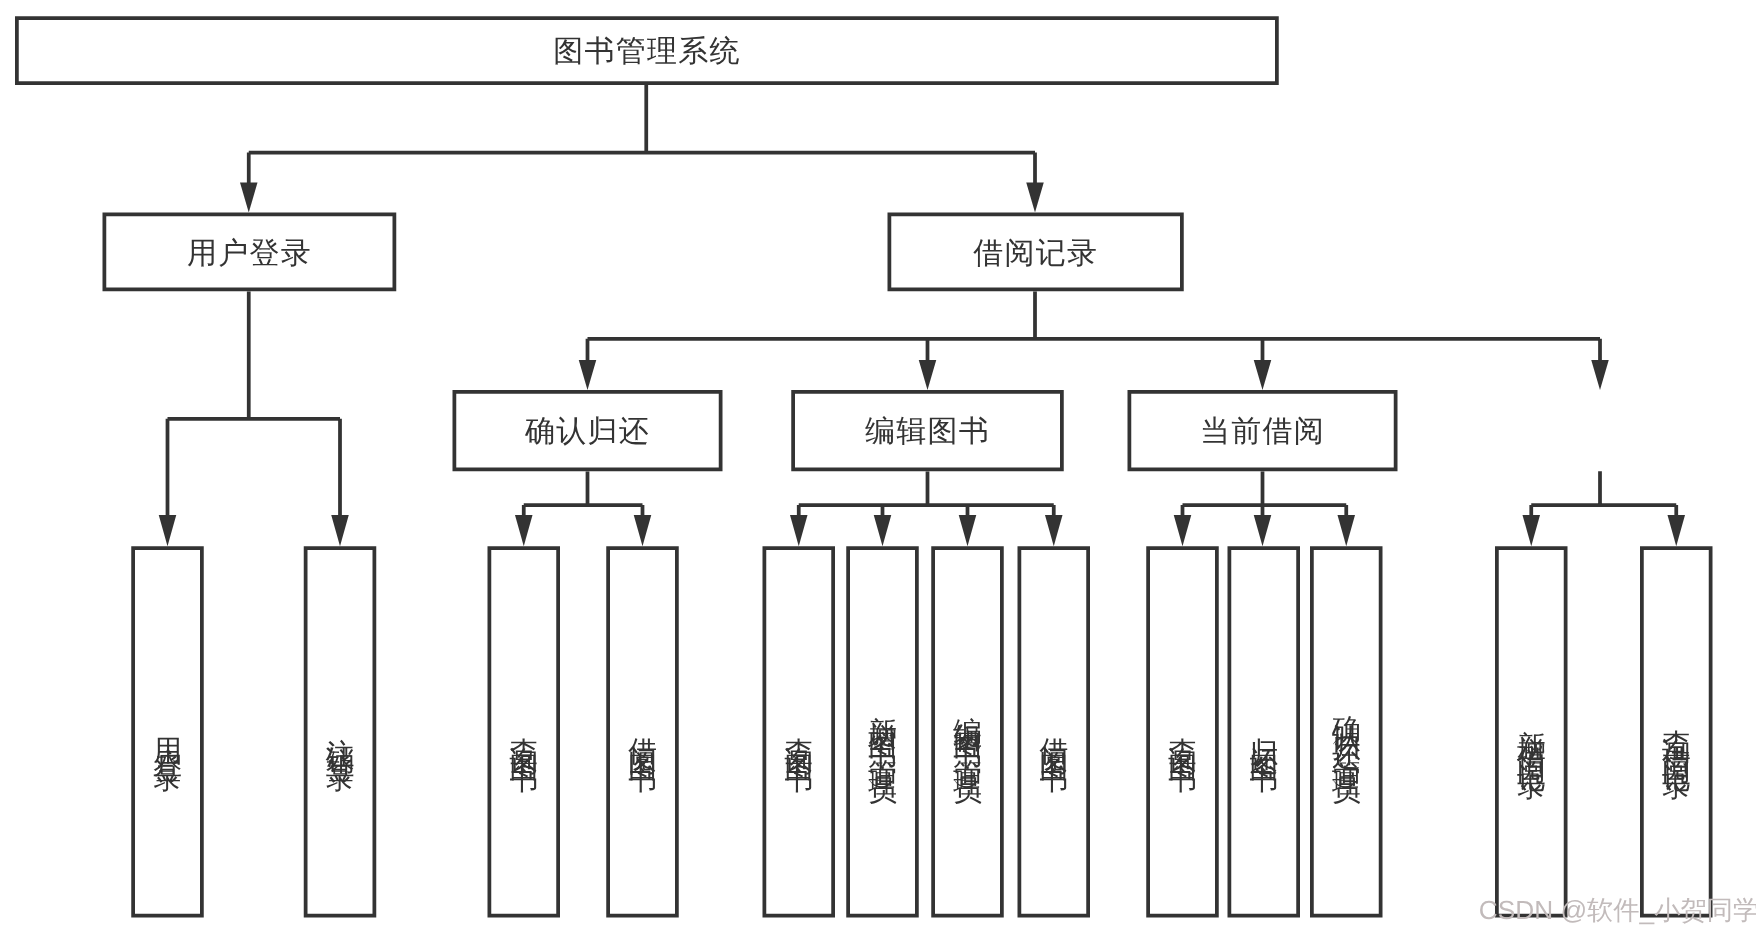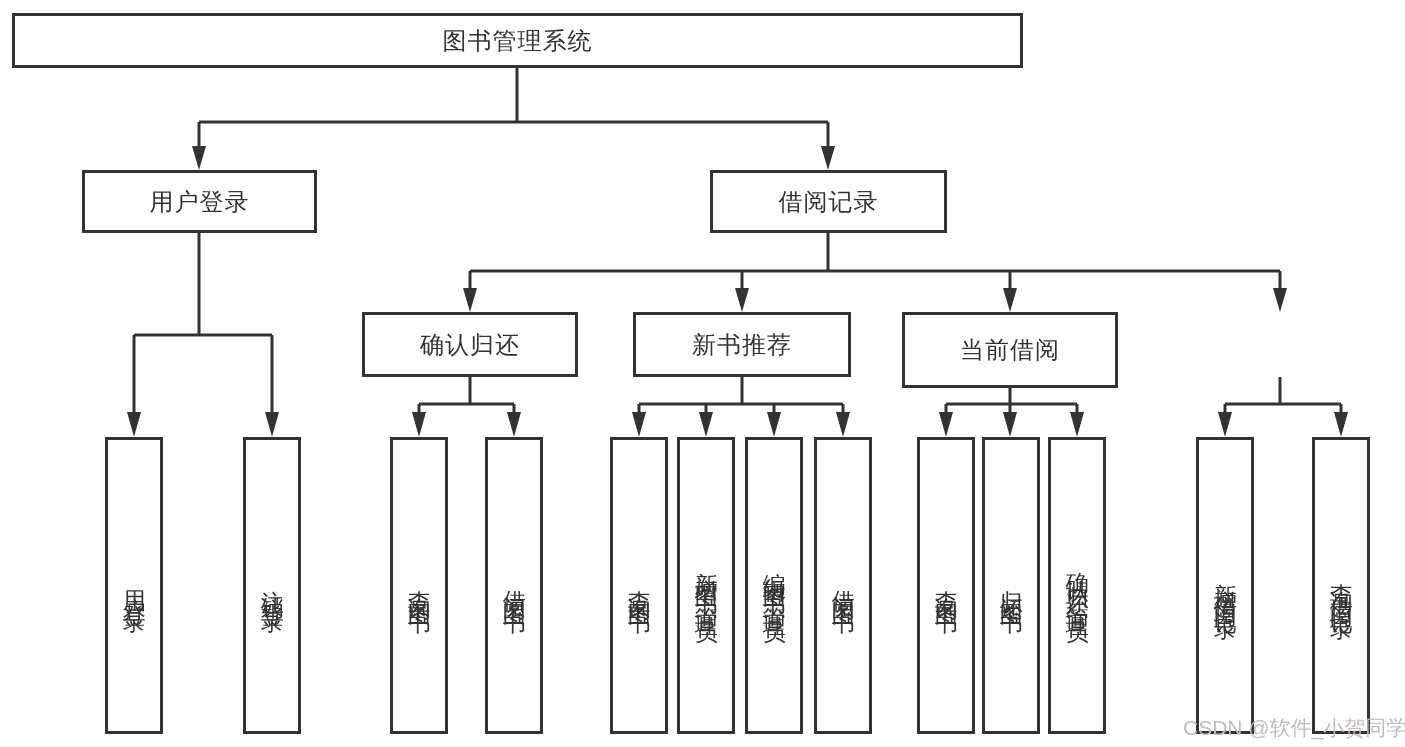--- a/index.html
+++ b/index.html
@@ -95,23 +95,23 @@
     <span>用户登录</span>
   </div>
   <div class="box h" style="left:710px; top:170px; width:237px; height:63px">
     <span>借阅记录</span>
   </div>
 
   <div class="box h" style="left:362px; top:312px; width:216px; height:65px">
     <span>确认归还</span>
   </div>
   <div class="box h" style="left:633px; top:312px; width:218px; height:65px">
-    <span>新书推荐</span>
+    <span>编辑图书</span>
   </div>
-  <div class="box h" style="left:902px; top:312px; width:216px; height:76px">
+  <div class="box h" style="left:902px; top:312px; width:216px; height:65px">
     <span>当前借阅</span>
   </div>
 
   <div class="box v" style="left:105px; top:437px; width:58px; height:297px">
     <span>用户登录</span>
   </div>
   <div class="box v" style="left:243px; top:437px; width:58px; height:297px">
     <span>注销登录</span>
   </div>
 

